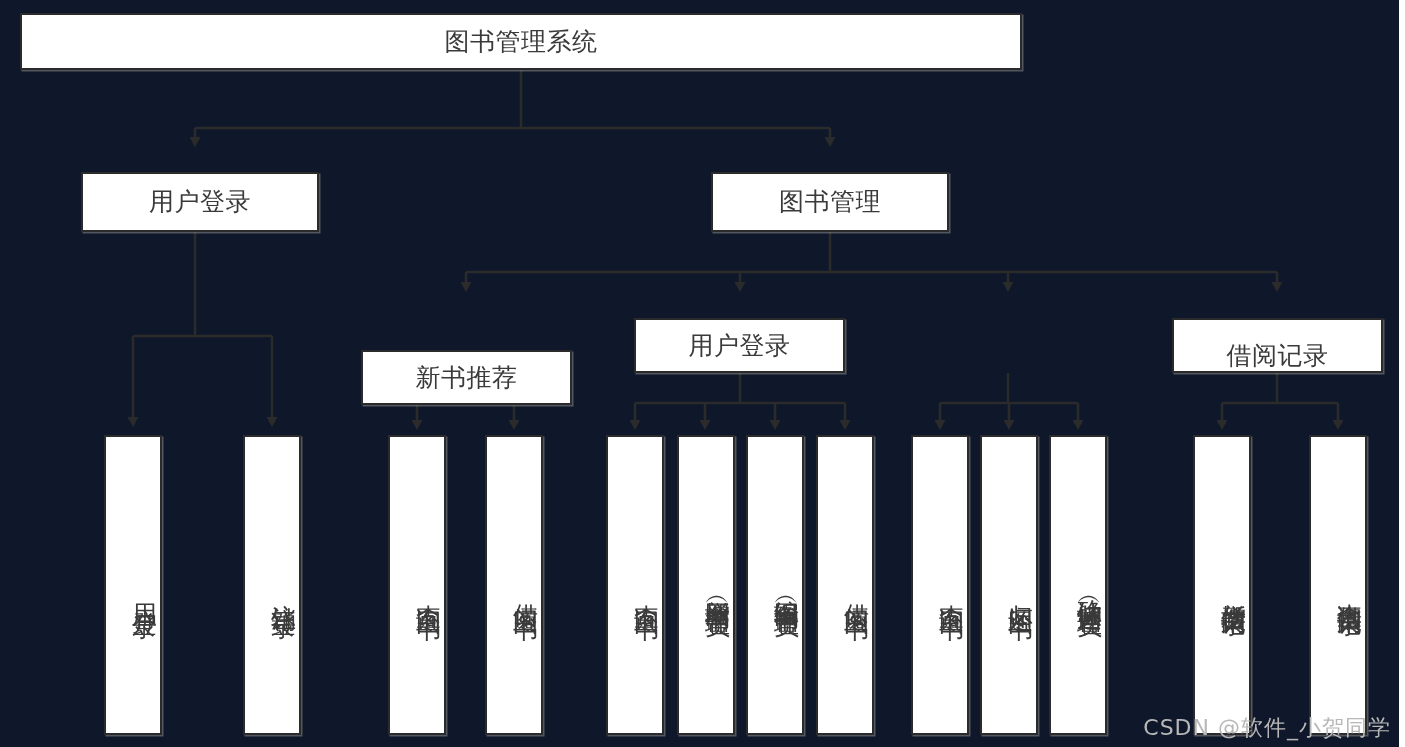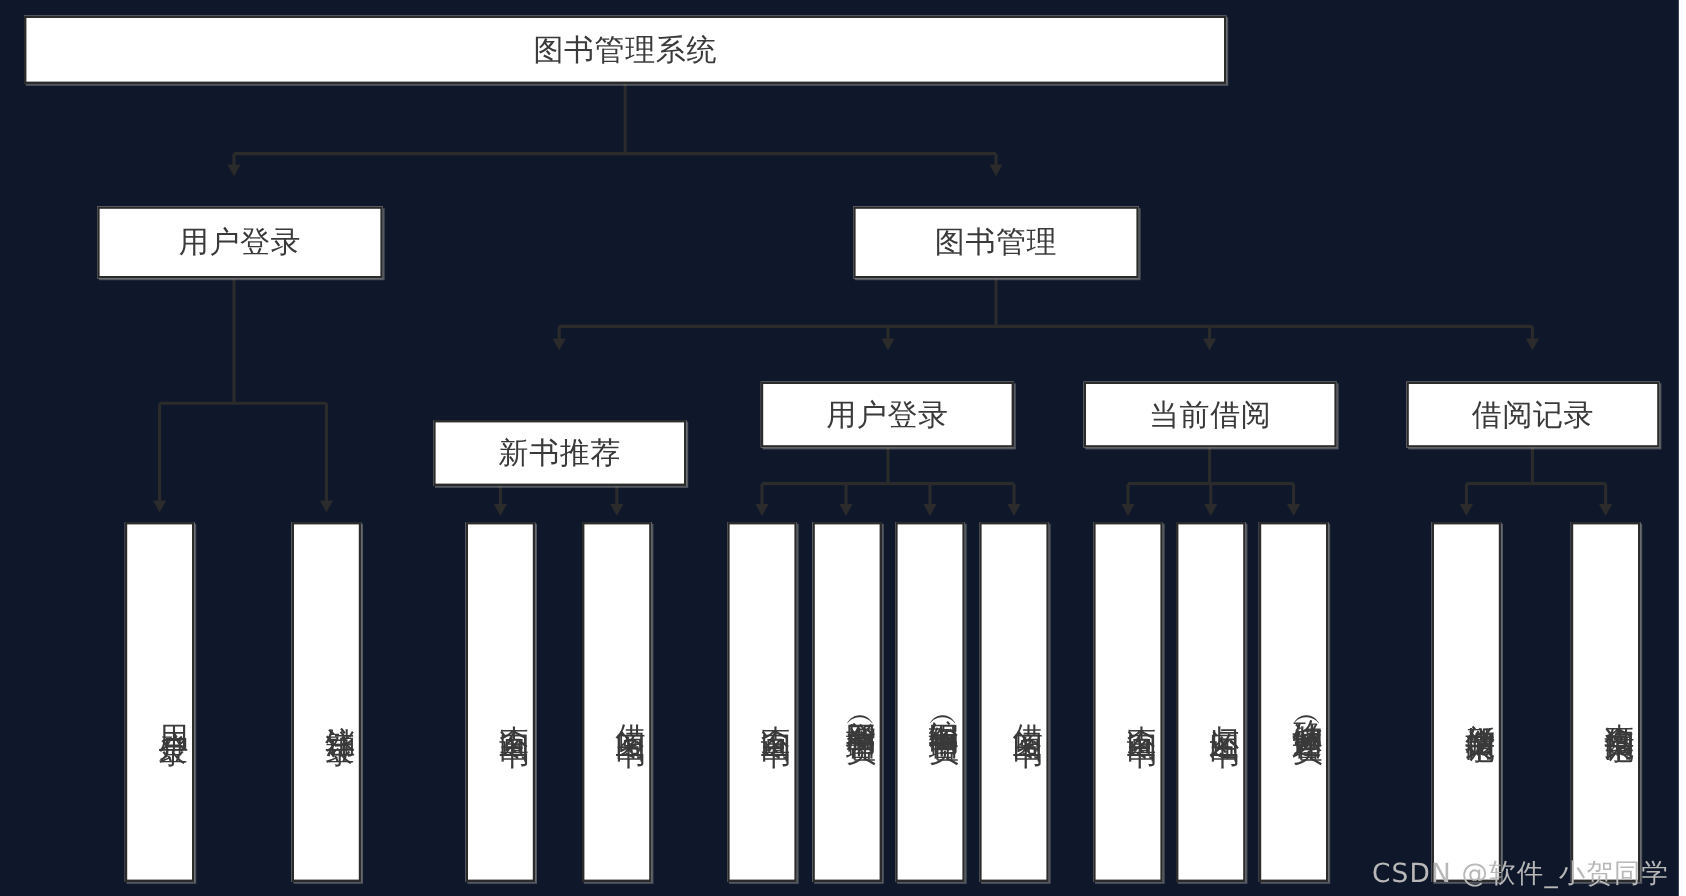--- a/index.html
+++ b/index.html
@@ -131,24 +131,21 @@
   <div class="node horiz" style="left:711px; top:172px; width:238px; height:60px;">
     <span>图书管理</span>
   </div>
 
   <div class="node horiz" style="left:361px; top:318px; width:211px; height:55px;margin-top:32px;">
     <span>新书推荐</span>
   </div>
   <div class="node horiz" style="left:634px; top:318px; width:211px; height:55px;">
     <span>用户登录</span>
   </div>
-  <div class="node horiz" style="left:903px; top:318px; width:211px; height:55px;">
-    <span>当前借阅</span>
-  </div>
-  <div class="node horiz" style="left:1172px; top:318px; width:211px; height:55px;">
+  <div class="node horiz" style="left:1172px; top:318px; width:211px; height:55px;align-items:flex-end;">
     <span>借阅记录</span>
   </div>
 
   <div class="node vert" style="left:104px; top:435px; width:58px; height:300px;">
     <span>用户登录</span>
   </div>
   <div class="node vert" style="left:243px; top:435px; width:58px; height:300px;">
     <span>注销登录</span>
   </div>
 

